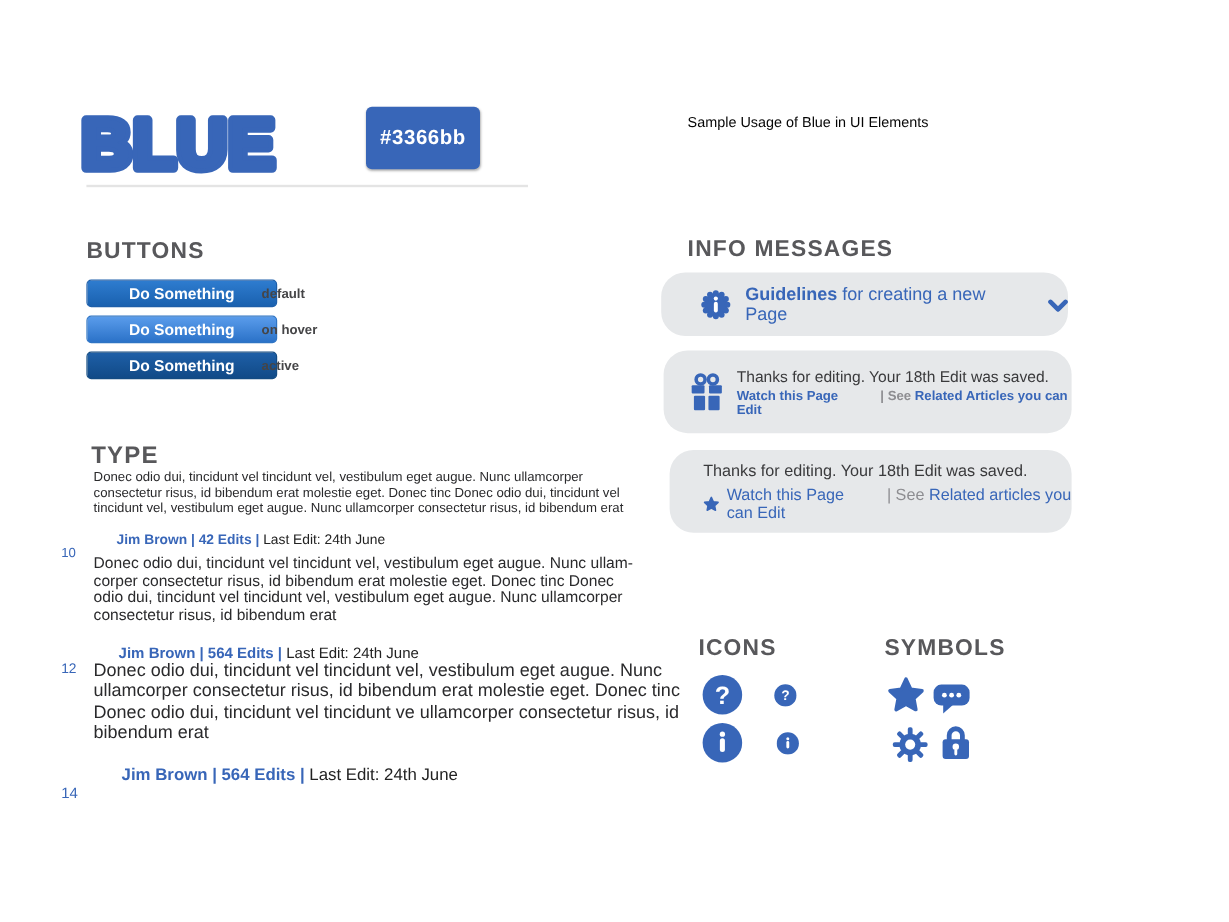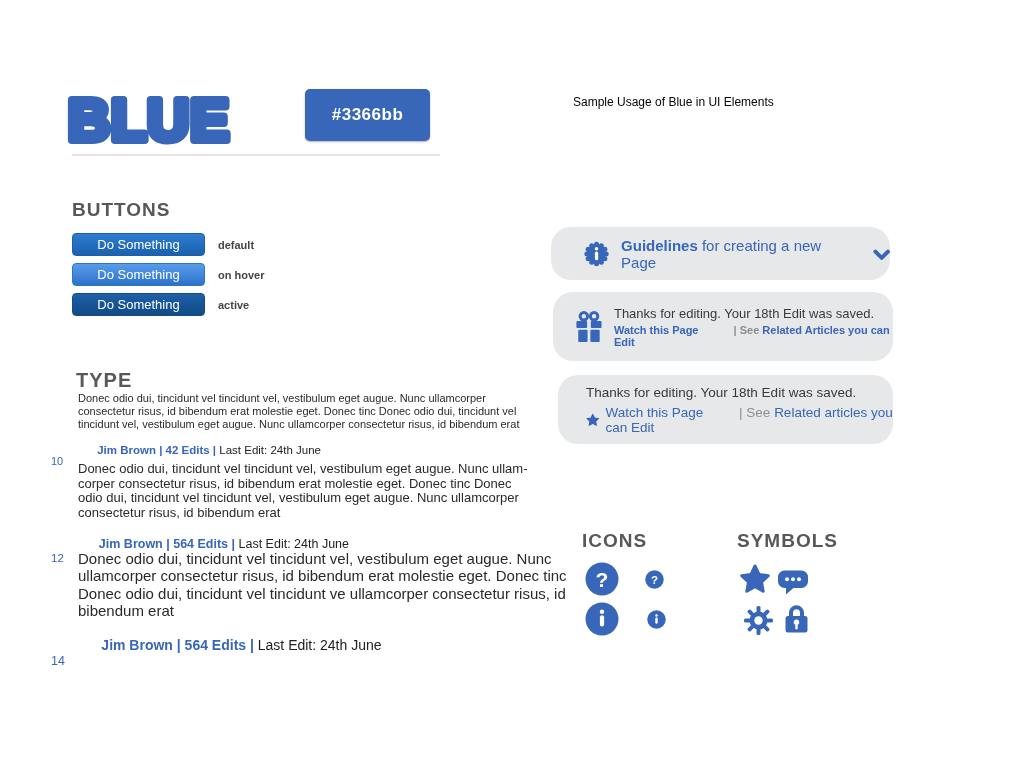--- a/index.html
+++ b/index.html
@@ -1,30 +1,30 @@
 <!DOCTYPE html>
 <html style="--brand: #3866b8; --box: #e6e8ea; --heading: #58585b; --muted: #8d8d91; --body: #2a2a2c;"><head>
 <meta charset="utf-8">
 <style>
   html,body{margin:0;padding:0;background:#fff;}
   #canvas{position:relative;width:1024px;height:768px;background:#ffffff;overflow:hidden;
           font-family:"Liberation Sans",sans-serif;}
   .abs{position:absolute;}
 
   
-  .swatch{left:305px;top:89px;width:125px;height:52px;background:var(--brand,#3866b8);
+  .swatch{left:305px;top:89px;width:95px;height:52px;background:var(--brand,#3866b8);
           border-radius:5px;color:#fff;font-weight:bold;font-size:17px;text-align:center;
           line-height:52px;letter-spacing:.5px;box-shadow:0 1px 2px rgba(0,0,0,.3);}
   .rule{left:72px;top:154px;width:368px;height:2px;background:#e4e4e4;}
   .subtitle{left:573px;top:95px;font-size:12px;color:#050505;}
 
   .sec-h{font-weight:bold;color:var(--heading,#58585b);letter-spacing:1px;font-size:19px;}
 
   
-  .demo-btn{left:72px;width:133px;height:23px;border-radius:4px;color:#fff;font-weight:normal;
+  .demo-btn{left:72px;width:159px;height:23px;border-radius:4px;color:#fff;font-weight:bold;
             font-size:13px;text-align:center;line-height:22px;box-sizing:border-box;
             border:1px solid transparent;cursor:pointer;}
   .btn-default{background:linear-gradient(180deg,#2e7ccf,#1a61af);border-color:#1d5ea9;}
   .btn-hover{background:linear-gradient(180deg,#5a9ceb,#2b72c8);border-color:#2e74c4;}
   .btn-active{background:linear-gradient(180deg,#1e5fa7,#114a87);border-color:#134b82;}
   .state-label{font-size:11px;font-weight:bold;color:#454547;}
 
   
   .sample{position:absolute;left:78px;color:var(--body,#2a2a2c);}
   .sample .tbody{white-space:pre;}
@@ -113,20 +113,21 @@
     <span class="size-num">14</span>
     <div class="tbody">Donec odio dui, tincidunt vel tincidunt vel, vestibulum eget augue. Nunc
 ullamcorper consectetur risus, id bibendum erat molestie eget. Donec tinc
 Donec odio dui, tincidunt vel tincidunt ve ullamcorper consectetur risus, id
 bibendum erat</div>
     <div class="byline">
       <span class="meta-link">Jim Brown | 564 Edits |</span><span class="meta-rest"> Last Edit: 24th June</span>
     </div>
   </div>
 
+  <div class="abs sec-h" style="left:573px;top:197px;">INFO MESSAGES</div>
 
   <div class="msg box1">
     <svg width="26" height="26" viewBox="0 0 26 26">
       <g class="fb">
         <circle cx="13" cy="13" r="10"></circle>
         <circle cx="23" cy="13" r="2.6"></circle>
           <circle cx="21.66" cy="18" r="2.6"></circle>
         <circle cx="18" cy="21.66" r="2.6"></circle>
           <circle cx="13" cy="23" r="2.6"></circle>
         <circle cx="8" cy="21.66" r="2.6"></circle>

